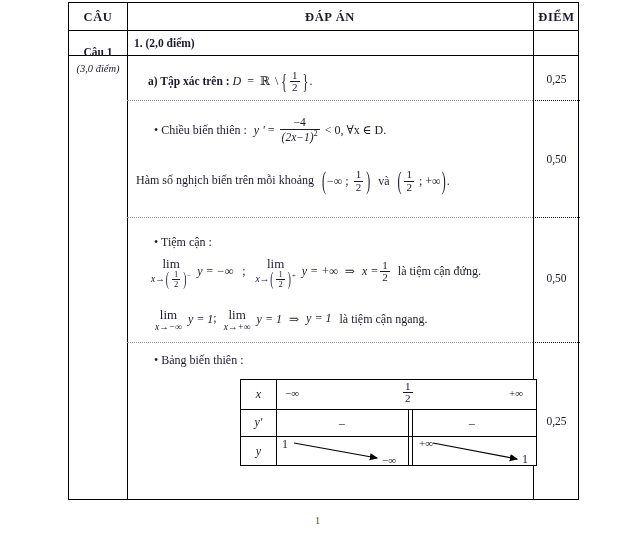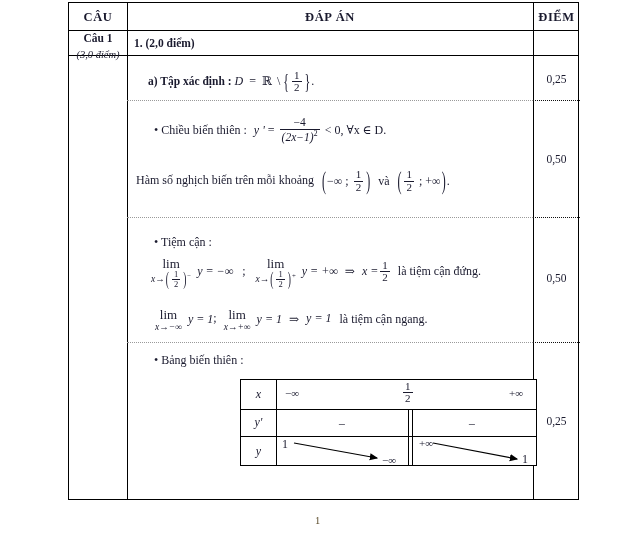--- a/index.html
+++ b/index.html
@@ -62,21 +62,21 @@
     font-weight: bold; font-size: 12.5px; letter-spacing: .6px;
   }
   .th.cau   { left: 0;     width: 58px; }
   .th.dapan { left: 58px;  width: 406px; }
   .th.diem  { left: 464px; width: 47px; }
 
   
   .cau-cell {
     position: absolute;
     left: 0; top: 27px; width: 58px;
-    padding-top: 0;
+    padding-top: 14px;
     text-align: center;
     line-height: 1.45;
   }
   .cau-title { font-weight: bold; font-size: 11.5px; }
   .cau-sub   { font-style: italic; font-size: 10.5px; }
 
   
   .sub-head {
     position: absolute;
     left: 58px; top: 27px; width: 406px; height: 25px;
@@ -201,21 +201,21 @@
     <div class="cau-cell">
       <div class="cau-title">Câu 1</div>
       <div class="cau-sub">(3,0 điểm)</div>
     </div>
 
     <div class="sub-head">1. (2,0 điểm)</div>
 
     <div class="answer-body">
 
       <div class="blk" style="top:16px;">
-        <span style="font-weight:bold;font-size:11.5px;padding-left:12px;">a) Tập xác định :</span>
+        <span style="font-weight:bold;font-size:11.5px;padding-left:12px;">a) Tập xác trên :</span>
         <span style="">
           <span class="m">D</span>
           <span class="mr" style="margin:0 3px;">=</span>
           <span class="bb">ℝ</span>
           <span class="mr" style="margin:0 2px;">\</span><span class="brace">{</span><span class="frac" style="font-size:11px;">
               <span class="num">1</span>
               <span class="den">2</span>
             </span><span class="brace">}</span><span class="mr">.</span>
         </span>
       </div>

